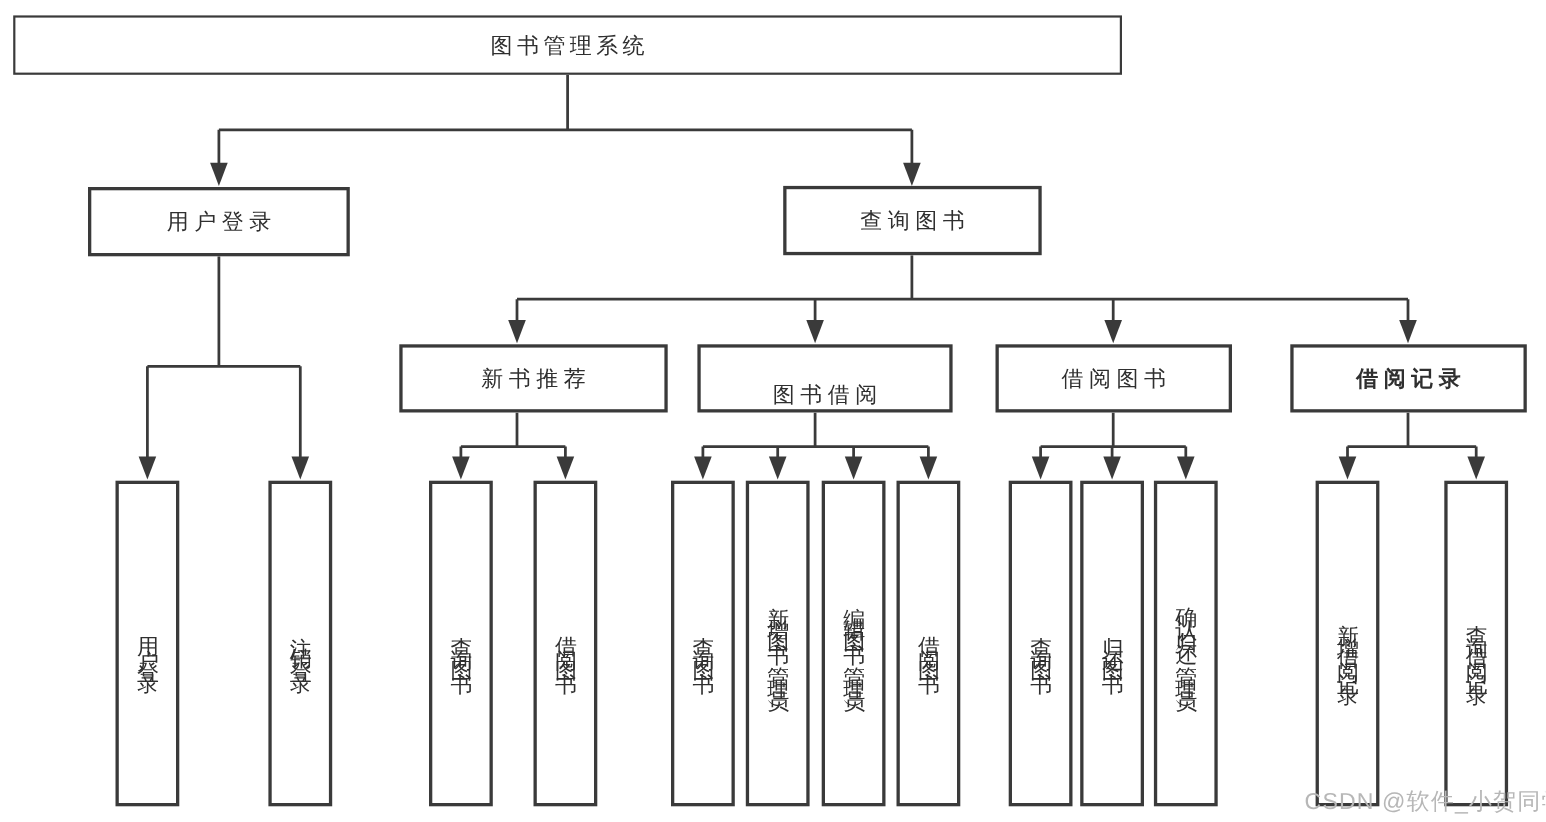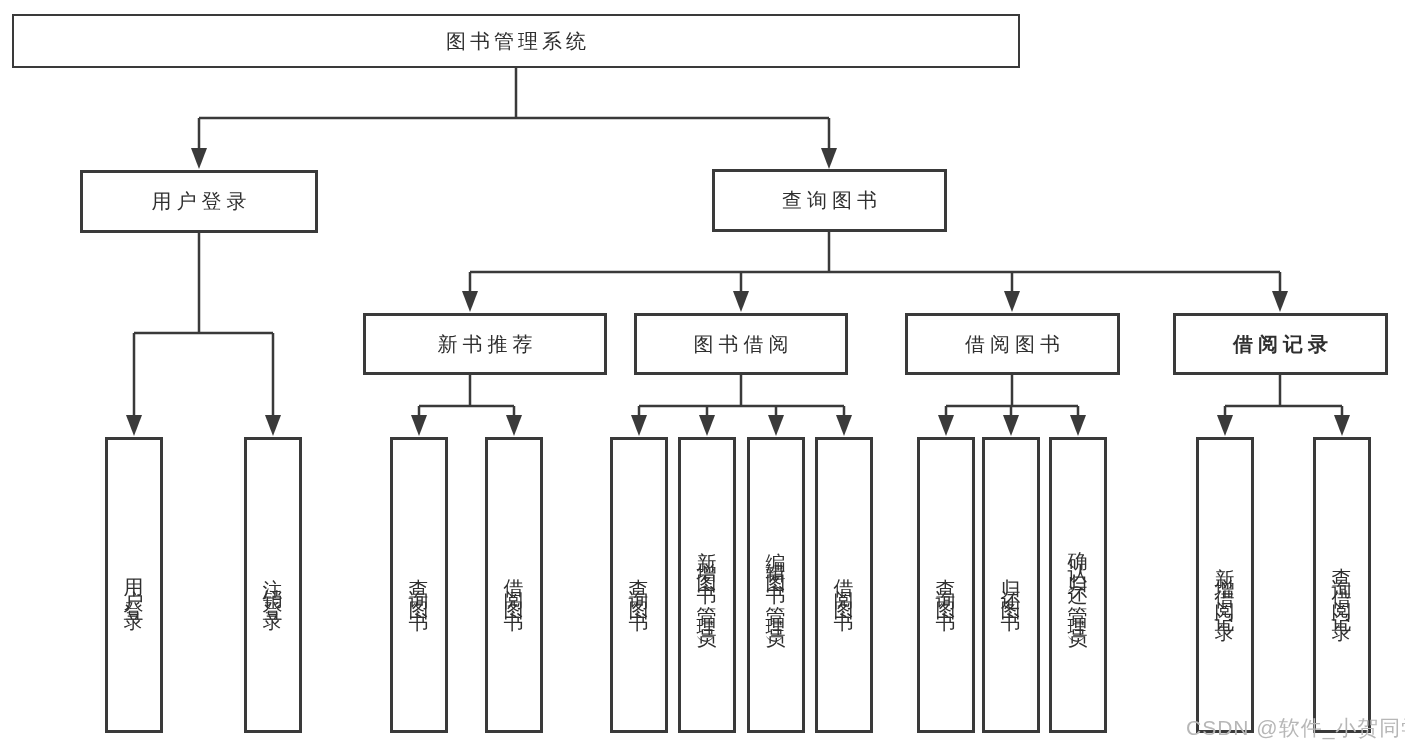--- a/index.html
+++ b/index.html
@@ -143,21 +143,21 @@
   <div class="box" style="left:80px; top:170px; width:238px; height:63px;">
     <span>用户登录</span>
   </div>
   <div class="box" style="left:712px; top:169px; width:235px; height:63px;">
     <span>查询图书</span>
   </div>
 
   <div class="box" style="left:363px; top:313px; width:244px; height:62px;">
     <span>新书推荐</span>
   </div>
-  <div class="box" style="left:634px; top:313px; width:214px; height:62px;">
+  <div class="box" style="left:634px; top:313px; width:232px; height:62px;align-items:flex-end;">
     <span>图书借阅</span>
   </div>
   <div class="box" style="left:905px; top:313px; width:215px; height:62px;">
     <span>借阅图书</span>
   </div>
   <div class="box" style="left:1173px; top:313px; width:215px; height:62px;font-weight:bold;">
     <span>借阅记录</span>
   </div>
 
   <div class="vbox" style="left:105px;">

